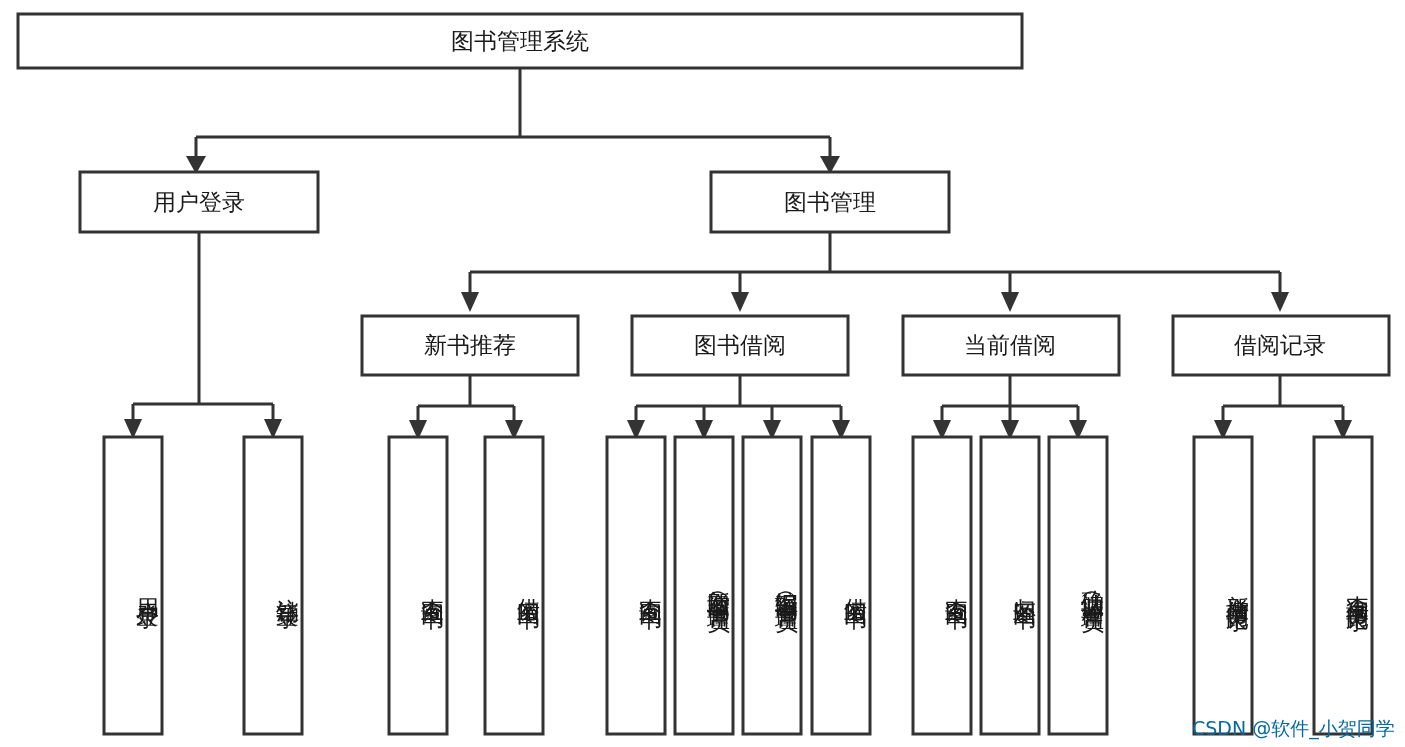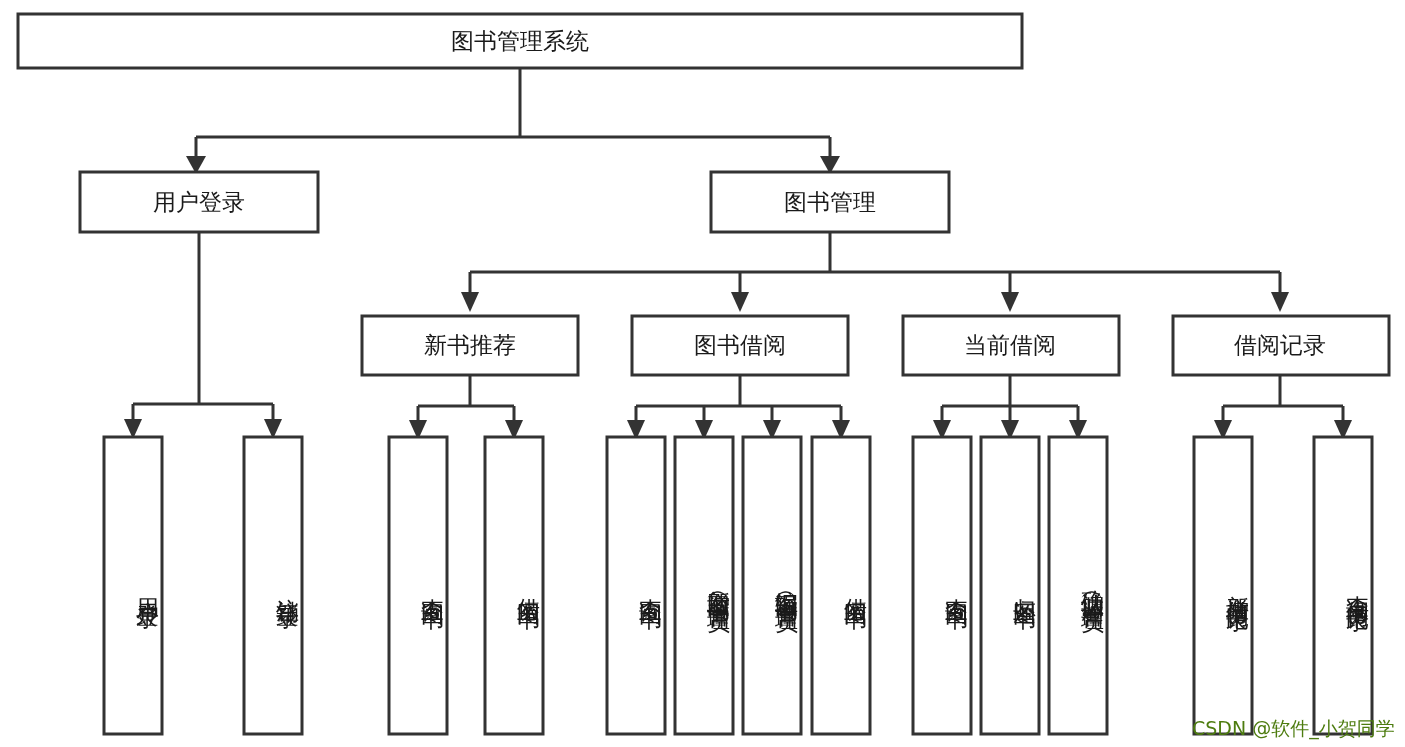--- a/index.html
+++ b/index.html
@@ -59,21 +59,21 @@
     display: flex;
     align-items: flex-start;
     justify-content: center;
     white-space: nowrap;
     user-select: none;
   }
   .watermark {
     position: absolute;
     font-family: "DejaVu Sans", "Liberation Sans", sans-serif;
     font-size: 19px;
-    color: #4d7c0f;
+    color: #0369a1;
     white-space: nowrap;
     user-select: none;
   }
 </style>
 </head>
 <body>
 
 <div id="diagram-root">
 
   <svg class="diagram-canvas" viewBox="0 0 1405 747">

